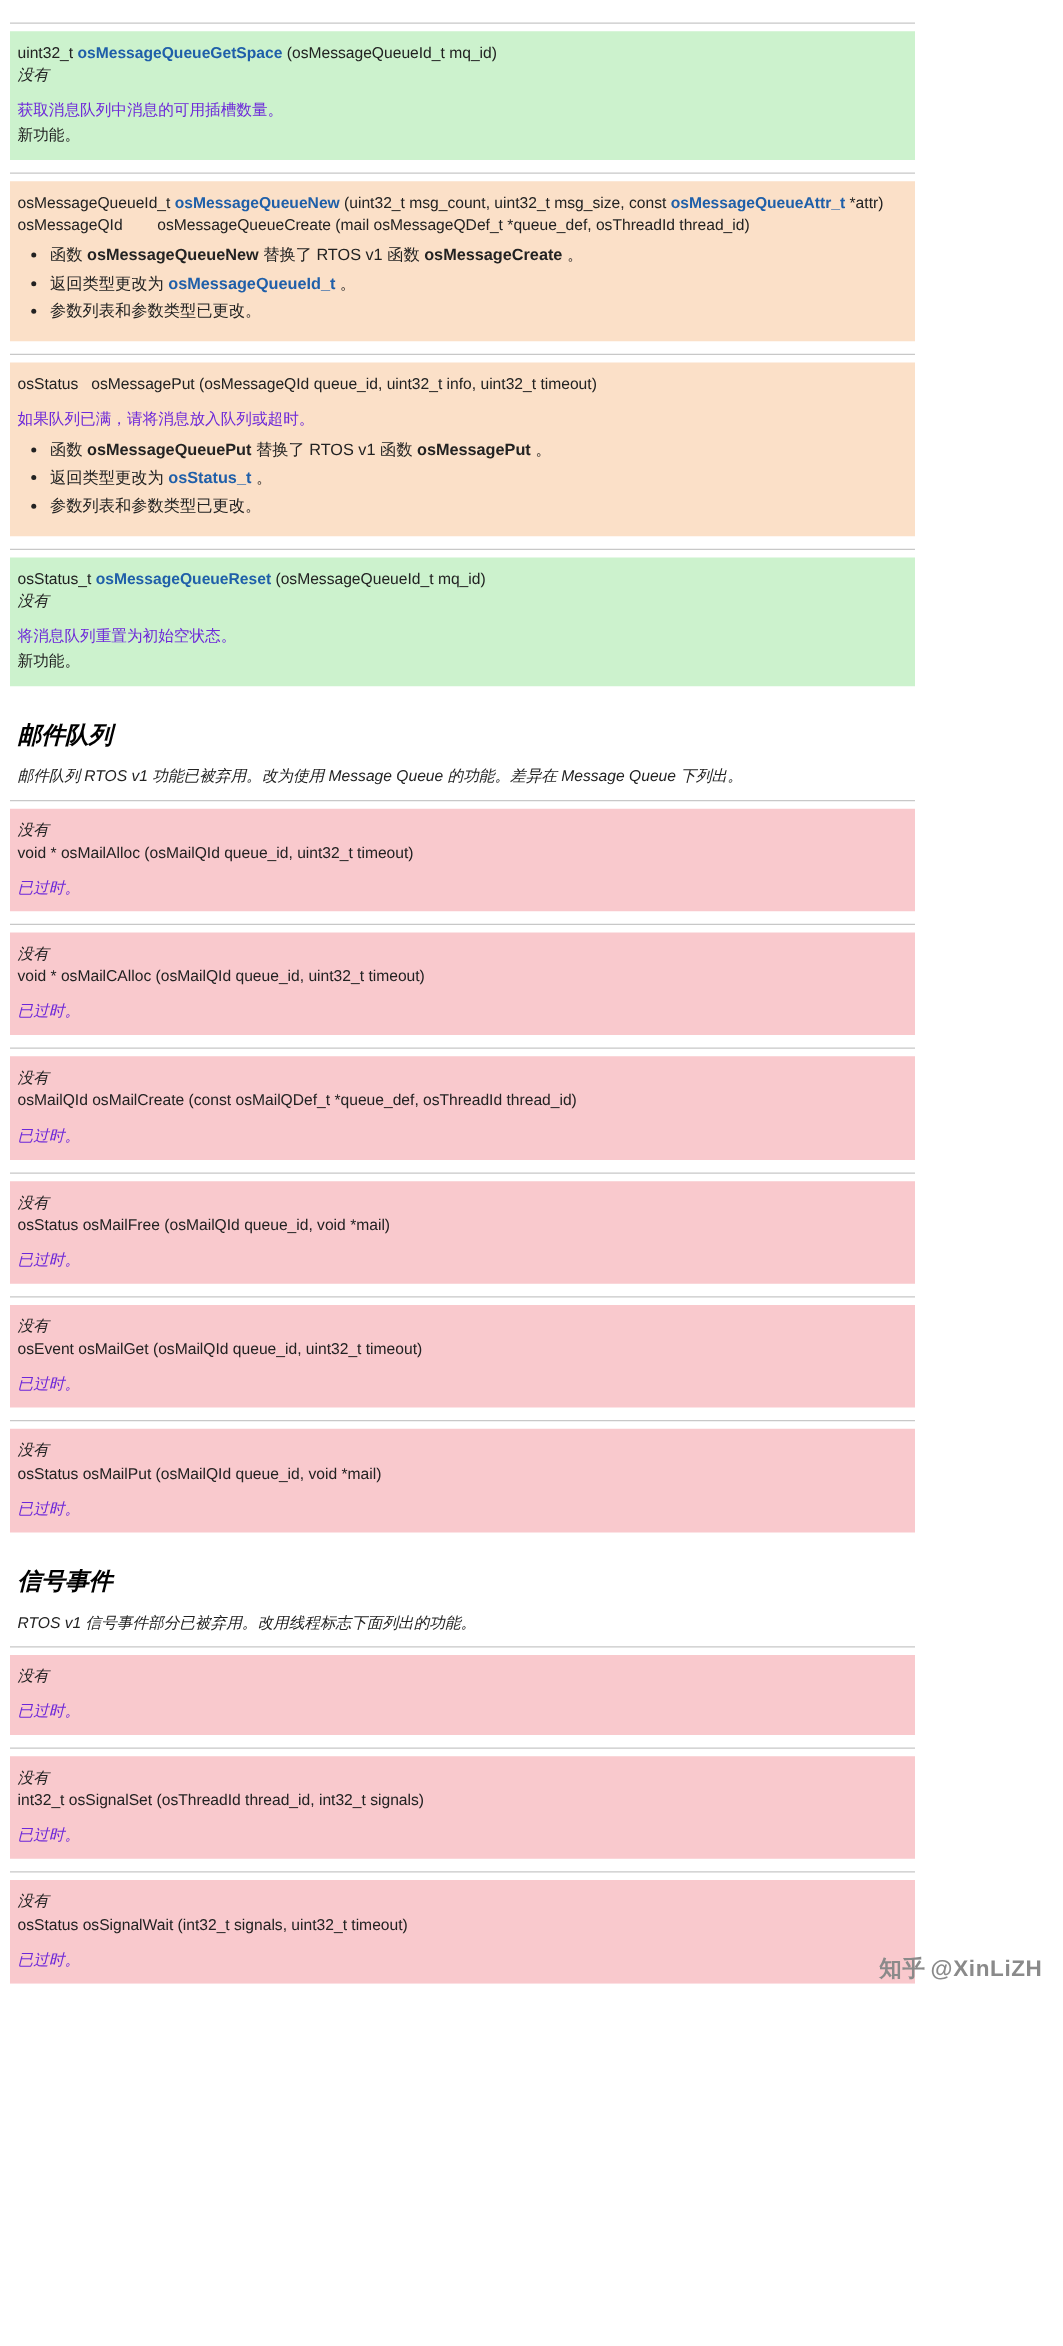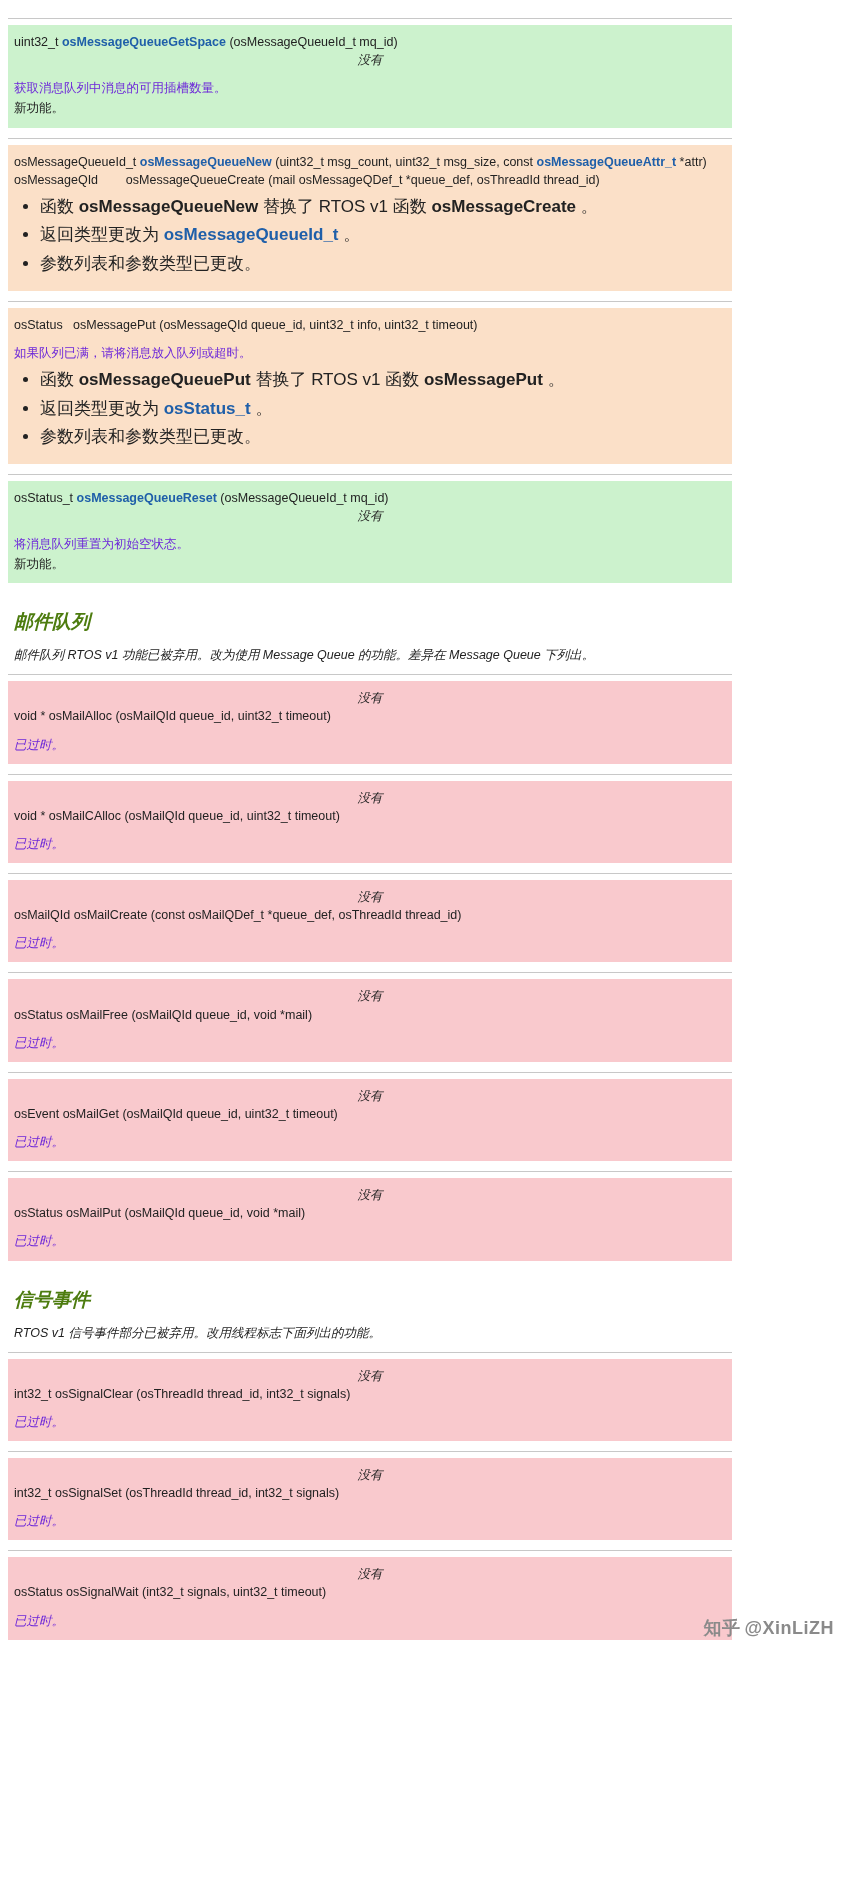--- a/index.html
+++ b/index.html
@@ -45,48 +45,47 @@
     font-weight: bold;
   }
   .entry .old {
     font-size: 12.5px;
     color: #222;
     white-space: pre;
     font-style: normal;
   }
   .entry .old.none {
     font-style: italic;
-    text-align: center;
   }
   .entry .desc {
     margin-top: 10px;
     font-size: 12.5px;
     color: #6d28d9;
   }
   .entry .desc.ital { font-style: italic; }
   .entry ul {
     margin: 6px 0 0 0;
     padding-left: 26px;
   }
   .entry li {
     margin: 4px 0;
-    font-size: 17px;
+    font-size: 13px;
   }
   .entry li b { font-weight: bold; }
   .entry li .lnk { color: #1f5fa9; font-weight: bold; }
   .entry .note {
     margin-top: 2px;
     font-size: 12.5px;
   }
   h2.sect {
     font-size: 19px;
     font-weight: bold;
     font-style: italic;
     margin: 26px 0 0 6px;
-    color: #4d7c0f;
+    color: #000000;
   }
   p.sectdesc {
     font-size: 12.5px;
     font-style: italic;
     margin: 12px 0 0 6px;
     color: #222;
   }
   .watermark {
     position: absolute;
     right: 16px;
@@ -199,21 +198,20 @@
     <div class="sig">osStatus osMailPut (osMailQId queue_id, void *mail)</div>
     <div class="desc ital">已过时。</div>
   </div>
 
   <h2 class="sect">信号事件</h2>
   <p class="sectdesc">RTOS v1 信号事件部分已被弃用。改用线程标志下面列出的功能。</p>
 
   <hr class="hr">
   <div class="entry deprecated">
     <div class="old none">没有</div>
-    <div class="sig">int32_t osSignalClear (osThreadId thread_id, int32_t signals)</div>
     <div class="desc ital">已过时。</div>
   </div>
 
   <hr class="hr">
   <div class="entry deprecated">
     <div class="old none">没有</div>
     <div class="sig">int32_t osSignalSet (osThreadId thread_id, int32_t signals)</div>
     <div class="desc ital">已过时。</div>
   </div>
 

